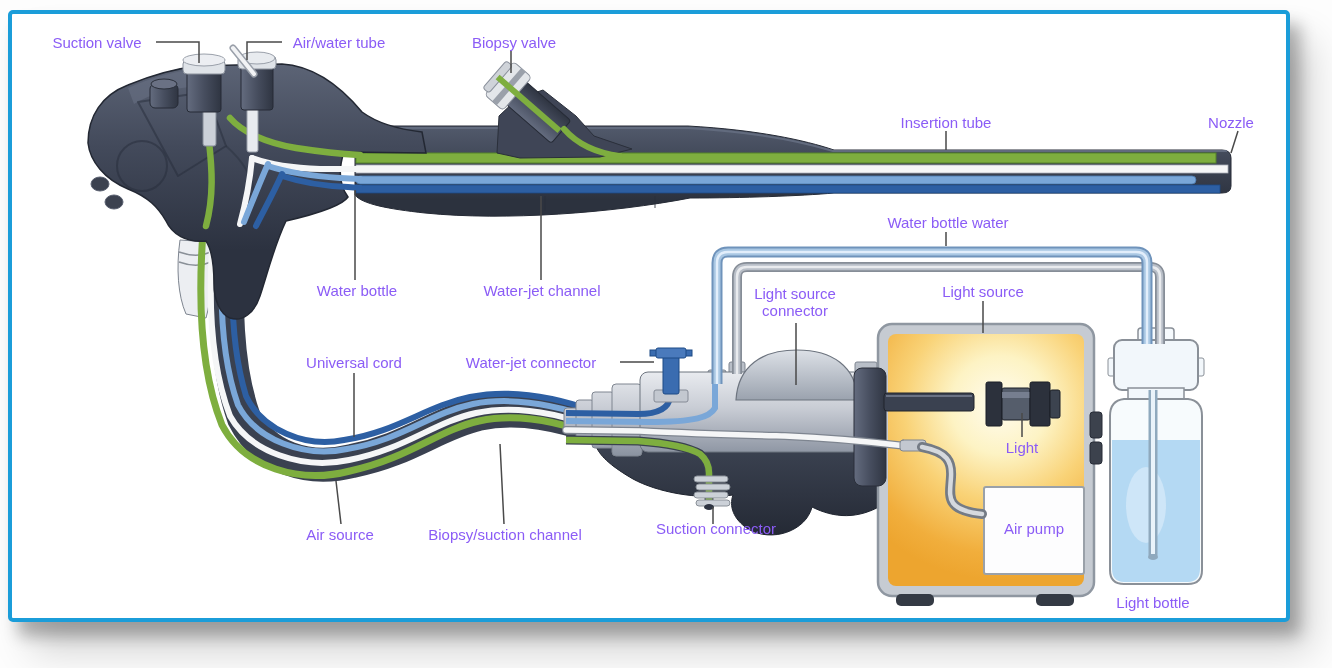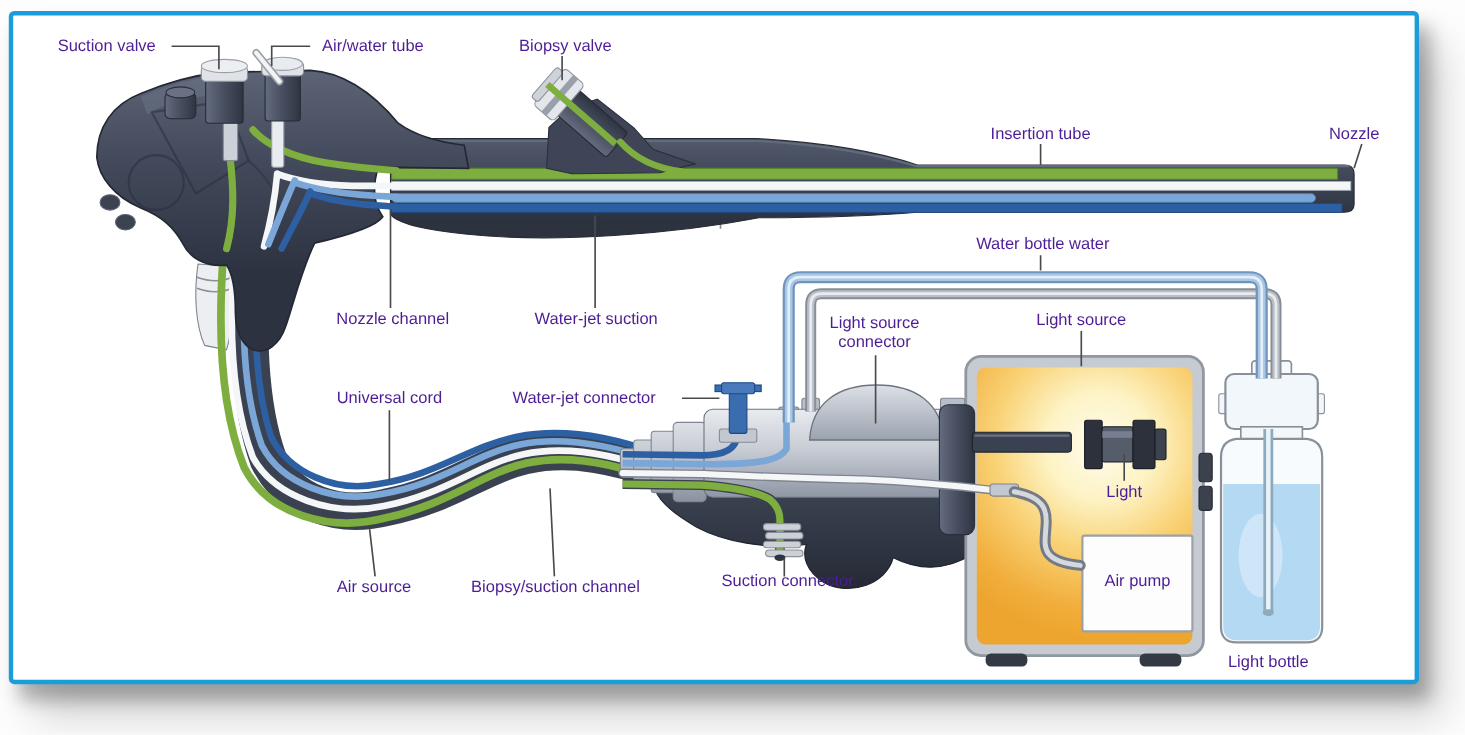--- a/index.html
+++ b/index.html
@@ -13,21 +13,21 @@
     background:#ffffff;
     border:4px solid var(--frame_border,#1b9dd9);
     border-radius:5px;
     box-shadow:10px 14px 16px rgba(0,0,0,.28), 22px 30px 38px rgba(0,0,0,.16);
     z-index:1;
   }
   #art{position:absolute;left:0;top:0;z-index:2;pointer-events:none;}
   #labels{position:absolute;left:0;top:0;width:1332px;height:668px;z-index:3;}
   .lbl{
     position:absolute;transform:translate(-50%,-50%);
-    font-size:15px;line-height:17px;color:#4c1d95;
+    font-size:15px;line-height:17px;color:#8b5cf6;
     white-space:nowrap;text-align:center;
   }
   
   .ch-green{stroke:var(--green_channel,#7eae3f);}
   .ch-white{stroke:var(--white_channel,#f5f6f7);}
   .ch-lblue{stroke:var(--light_blue_channel,#7aa7d8);}
   .ch-dblue{stroke:var(--dark_blue_channel,#2d5fa3);}
   .fill-green{fill:var(--green_channel,#7eae3f);}
   .fill-white{fill:var(--white_channel,#fafbfb);}
   .fill-lblue{fill:var(--light_blue_channel,#7aa7d8);}
@@ -255,22 +255,22 @@
            M 983,301 V 333
            M 1022,413 V 437"></path>
 </svg>
 
 <div id="labels">
   <div class="lbl" style="left:97px;top:42px">Suction valve</div>
   <div class="lbl" style="left:339px;top:42px">Air/water tube</div>
   <div class="lbl" style="left:514px;top:42px">Biopsy valve</div>
   <div class="lbl" style="left:946px;top:122px">Insertion tube</div>
   <div class="lbl" style="left:1231px;top:122px">Nozzle</div>
-  <div class="lbl" style="left:357px;top:290px">Nozzle channel</div>
-  <div class="lbl" style="left:542px;top:290px">Water-jet suction</div>
+  <div class="lbl" style="left:357px;top:290px">Water bottle</div>
+  <div class="lbl" style="left:542px;top:290px">Water-jet channel</div>
   <div class="lbl" style="left:354px;top:362px">Universal cord</div>
   <div class="lbl" style="left:531px;top:362px">Water-jet connector</div>
   <div class="lbl" style="left:340px;top:534px">Air source</div>
   <div class="lbl" style="left:505px;top:534px">Biopsy/suction channel</div>
   <div class="lbl" style="left:716px;top:528px">Suction connector</div>
   <div class="lbl" style="left:948px;top:222px">Water bottle water</div>
   <div class="lbl" style="left:795px;top:302px">
     <div>Light source</div>
     <div>connector</div>
   </div>

